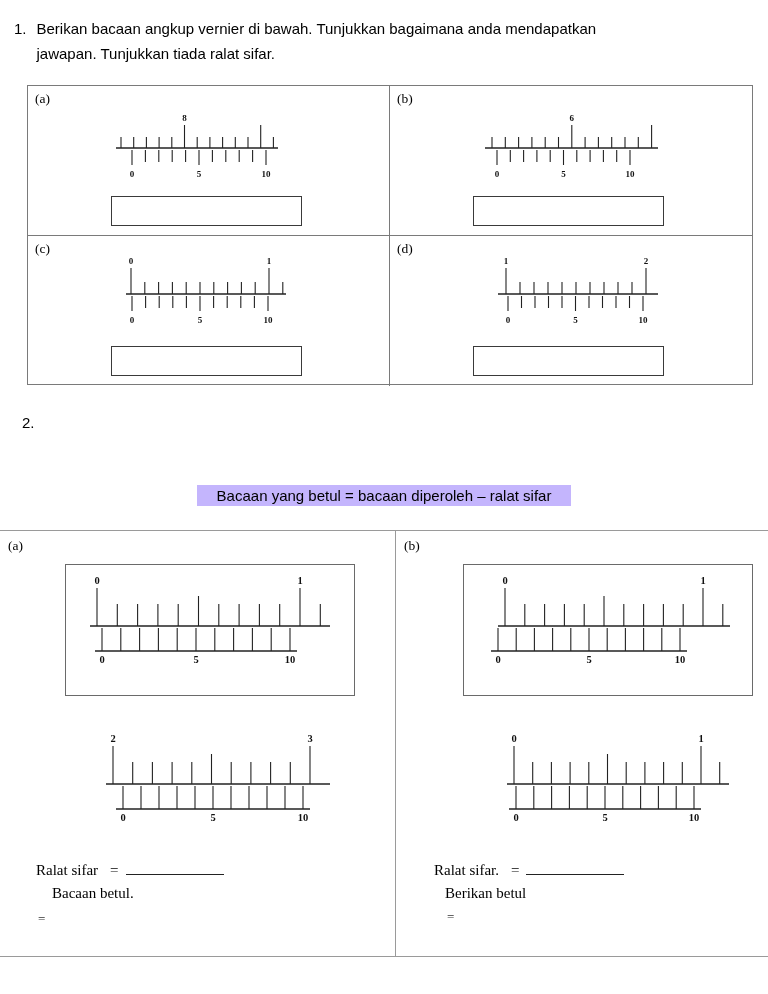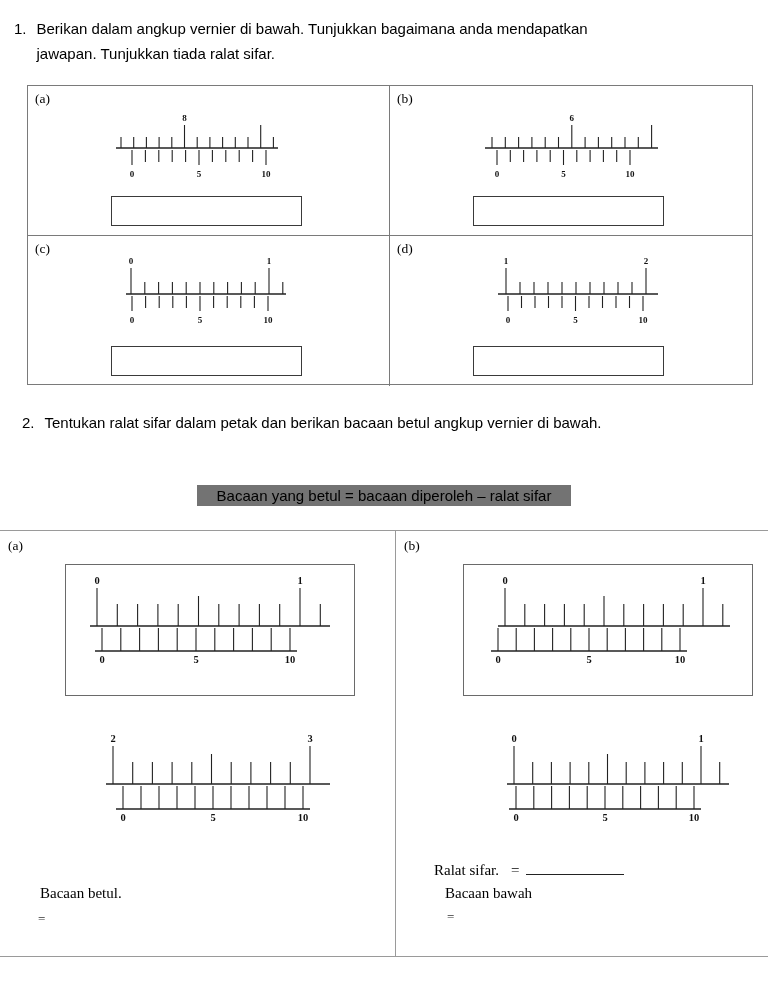--- a/index.html
+++ b/index.html
@@ -16,56 +16,56 @@
             display:grid;grid-template-columns:1fr 1fr;grid-template-rows:150px 150px;
             border:1px solid #7a7a7a;background:#fff}
   .q1-cell{position:relative;border-right:1px solid #7a7a7a;border-bottom:1px solid #7a7a7a}
   .q1-cell:nth-child(even){border-right:none}
   .q1-cell:nth-child(3),.q1-cell:nth-child(4){border-bottom:none}
   .cell-label{position:absolute;left:7px;top:5px;font-family:"Liberation Serif",serif;font-size:13.5px}
   .q1-cell .diagram{position:absolute;left:0;top:10px}
   .answer-box{position:absolute;left:83px;top:110px;width:191px;height:30px;border:1px solid #3a3a3a;background:#fff}
 
   .formula-row{position:absolute;left:0;top:487px;width:768px;text-align:center;font-size:15px}
-  .formula-highlight{background:#737373;padding:2px 20px}
+  .formula-highlight{background:#c4b5fd;padding:2px 20px}
 
   .q2-section{position:absolute;left:0;top:530px;width:768px;height:427px;
               border-top:1px solid #9a9a9a;border-bottom:1px solid #9a9a9a}
   .q2-col{position:absolute;top:0;height:100%}
   .col-a{left:0;width:396px;border-right:1px solid #9a9a9a}
   .col-b{left:396px;width:372px}
   .col-label{position:absolute;left:8px;top:7px;font-family:"Liberation Serif",serif;font-size:13.5px}
   .q2-box{position:absolute;border:1px solid #6a6a6a;background:#fff}
   .col-a .q2-box{left:65px;top:33px;width:290px;height:132px}
   .col-b .q2-box{left:67px;top:33px;width:290px;height:132px}
   .open-d{position:absolute}
   .col-a .open-d{left:70px;top:195px}
   .col-b .open-d{left:93px;top:195px}
 
   .ralat-line{position:absolute;font-family:"Liberation Serif",serif;font-size:15px;white-space:nowrap}
   .col-a .ralat-line{left:36px;top:330px}
   .col-b .ralat-line{left:38px;top:330px}
   .eq{margin-left:12px}
   .blank{display:inline-block;width:98px;height:14px;border-bottom:1.3px solid #222;margin-left:7px}
   .bacaan-line{position:absolute;font-family:"Liberation Serif",serif;font-size:15px}
-  .col-a .bacaan-line{left:40px;top:354px}
+  .col-a .bacaan-line{left:52px;top:354px}
   .col-b .bacaan-line{left:49px;top:354px}
   .eq2{position:absolute;font-family:"Liberation Serif",serif;font-size:13px;color:#333}
   .col-a .eq2{left:38px;top:380px}
   .col-b .eq2{left:51px;top:378px}
 </style>
 </head>
 <body>
 
 <div class="page">
 
   <div class="q-text" id="q1text">
     <span class="q-num">1.</span>
     <div class="q-lines">
-      <div>Berikan dalam angkup vernier di bawah. Tunjukkan bagaimana anda mendapatkan</div>
+      <div>Berikan bacaan angkup vernier di bawah. Tunjukkan bagaimana anda mendapatkan</div>
       <div>jawapan. Tunjukkan tiada ralat sifar.</div>
     </div>
   </div>
 
   <div class="q1-table">
     <div class="q1-cell">
       <span class="cell-label">(a)</span>
       <svg class="diagram" width="360" height="92" viewBox="0 0 360 92">
           <line x1="88" y1="52" x2="250" y2="52" stroke="#222" stroke-width="1.3"></line>
           <line x1="93" y1="41" x2="93" y2="52" stroke="#222" stroke-width="1.1"></line>
@@ -201,21 +201,20 @@
           <text x="185.5" y="77" text-anchor="middle" font-size="9" font-family="&quot;Liberation Serif&quot;, serif" font-weight="bold" fill="#111">5</text>
           <text x="253" y="77" text-anchor="middle" font-size="9" font-family="&quot;Liberation Serif&quot;, serif" font-weight="bold" fill="#111">10</text>
         </svg>
       <div class="answer-box"></div>
     </div>
   </div>
 
   <div class="q-text" id="q2text">
     <span class="q-num">2.</span>
     <div class="q-lines">
-      <div>Tentukan ralat sifar dalam petak dan berikan bacaan betul angkup vernier di bawah.</div>
     </div>
   </div>
 
   <div class="formula-row">
     <span class="formula-highlight">Bacaan yang betul = bacaan diperoleh – ralat sifar</span>
   </div>
 
   <div class="q2-section">
 
     <div class="q2-col col-a">
@@ -278,20 +277,23 @@
           <line x1="161" y1="60" x2="161" y2="83" stroke="#222" stroke-width="1.1"></line>
           <line x1="179" y1="60" x2="179" y2="83" stroke="#222" stroke-width="1.1"></line>
           <line x1="197" y1="60" x2="197" y2="83" stroke="#222" stroke-width="1.1"></line>
           <line x1="215" y1="60" x2="215" y2="83" stroke="#222" stroke-width="1.1"></line>
           <line x1="233" y1="60" x2="233" y2="83" stroke="#222" stroke-width="1.1"></line>
           <line x1="46" y1="83" x2="240" y2="83" stroke="#222" stroke-width="1.3"></line>
           <text x="53" y="95" text-anchor="middle" font-size="10.5" font-family="&quot;Liberation Serif&quot;, serif" font-weight="bold" fill="#111">0</text>
           <text x="143" y="95" text-anchor="middle" font-size="10.5" font-family="&quot;Liberation Serif&quot;, serif" font-weight="bold" fill="#111">5</text>
           <text x="233" y="95" text-anchor="middle" font-size="10.5" font-family="&quot;Liberation Serif&quot;, serif" font-weight="bold" fill="#111">10</text>
         </svg>
+      <div class="ralat-line">
+        <span>Ralat sifar</span><span class="eq">=</span><span class="blank"></span>
+      </div>
       <div class="bacaan-line">Bacaan betul.</div>
       <div class="eq2">=</div>
     </div>
 
     <div class="q2-col col-b">
       <span class="col-label">(b)</span>
       <div class="q2-box">
         <svg class="diagram" width="288" height="130" viewBox="0 0 288 130">
             <line x1="34" y1="61" x2="266" y2="61" stroke="#222" stroke-width="1.3"></line>
             <line x1="41" y1="23" x2="41" y2="61" stroke="#222" stroke-width="1.1"></line>
@@ -353,18 +355,18 @@
           <line x1="187.20000000000002" y1="60" x2="187.20000000000002" y2="83" stroke="#222" stroke-width="1.1"></line>
           <line x1="205" y1="60" x2="205" y2="83" stroke="#222" stroke-width="1.1"></line>
           <line x1="20" y1="83" x2="212" y2="83" stroke="#222" stroke-width="1.3"></line>
           <text x="27" y="95" text-anchor="middle" font-size="10.5" font-family="&quot;Liberation Serif&quot;, serif" font-weight="bold" fill="#111">0</text>
           <text x="116" y="95" text-anchor="middle" font-size="10.5" font-family="&quot;Liberation Serif&quot;, serif" font-weight="bold" fill="#111">5</text>
           <text x="205" y="95" text-anchor="middle" font-size="10.5" font-family="&quot;Liberation Serif&quot;, serif" font-weight="bold" fill="#111">10</text>
         </svg>
       <div class="ralat-line">
         <span>Ralat sifar.</span><span class="eq">=</span><span class="blank"></span>
       </div>
-      <div class="bacaan-line">Bacaan bawah</div>
+      <div class="bacaan-line">Berikan betul</div>
       <div class="eq2">=</div>
     </div>
 
   </div>
 </div>
 
 </body></html>

